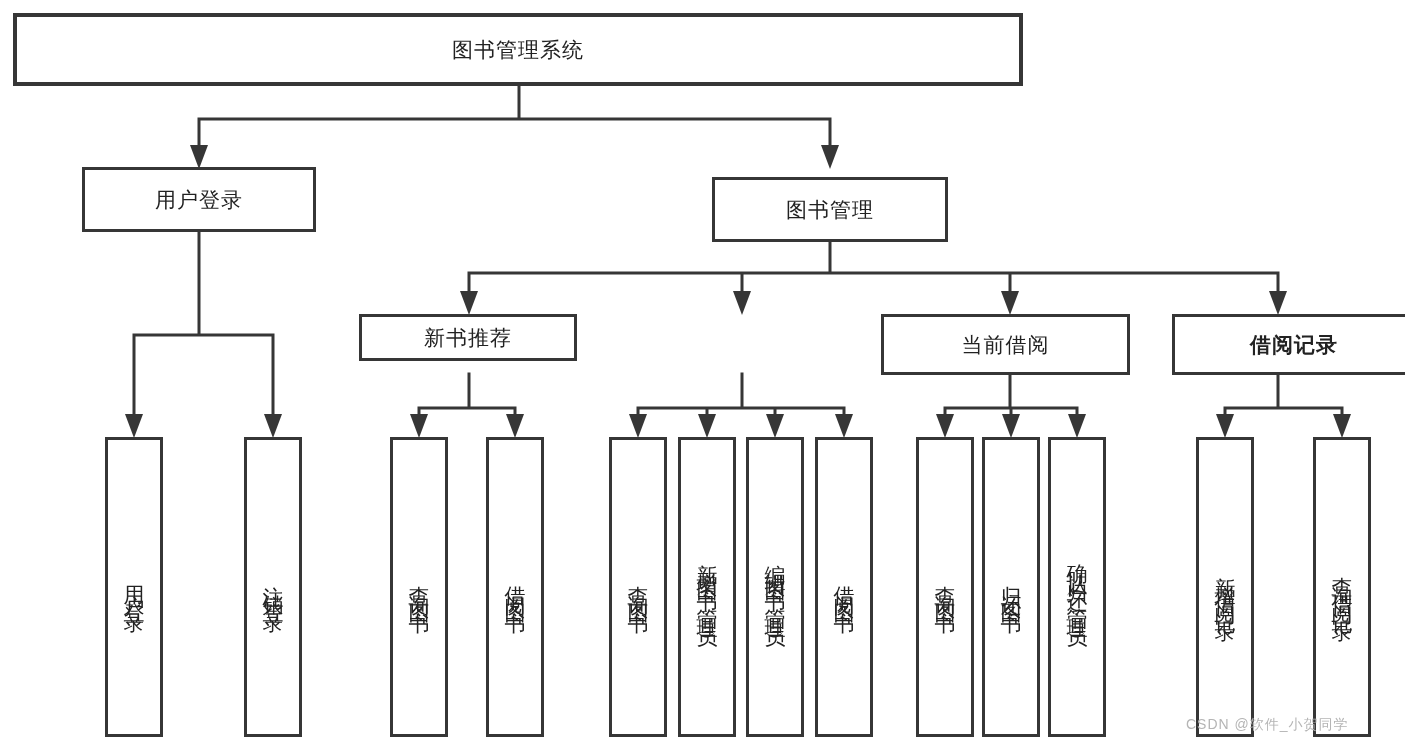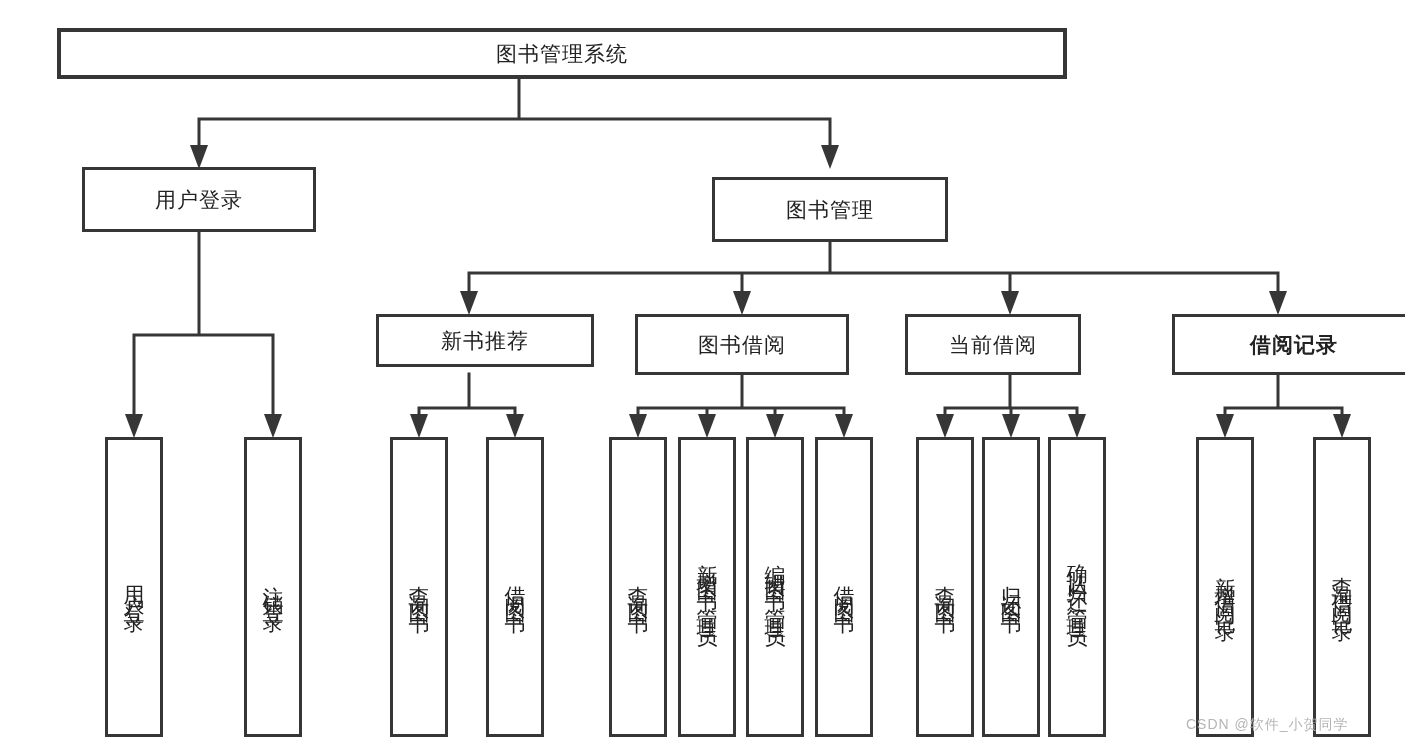--- a/index.html
+++ b/index.html
@@ -90,38 +90,35 @@
       <polygon points="766,414 784,414 775,438"></polygon>
       <polygon points="835,414 853,414 844,438"></polygon>
       <polygon points="936,414 954,414 945,438"></polygon>
       <polygon points="1002,414 1020,414 1011,438"></polygon>
       <polygon points="1068,414 1086,414 1077,438"></polygon>
       <polygon points="1216,414 1234,414 1225,438"></polygon>
       <polygon points="1333,414 1351,414 1342,438"></polygon>
     </g>
   </svg>
 
-  <div class="node root" style="left:13px; top:28px; width:1010px; height:51px;margin-left:44px;">
+  <div class="node root" style="left:13px; top:13px; width:1010px; height:73px;">
     <span class="h-label">图书管理系统</span>
   </div>
 
   <div class="node" style="left:82px; top:167px; width:234px; height:65px;">
     <span class="h-label">用户登录</span>
   </div>
   <div class="node" style="left:712px; top:167px; width:236px; height:65px;margin-top:10px;">
     <span class="h-label">图书管理</span>
   </div>
 
-  <div class="node" style="left:376px; top:314px; width:218px; height:53px;">
+  <div class="node" style="left:359px; top:314px; width:218px; height:47px;">
     <span class="h-label">新书推荐</span>
   </div>
-  <div class="node" style="left:635px; top:314px; width:214px; height:61px;">
-    <span class="h-label">图书借阅</span>
-  </div>
-  <div class="node" style="left:905px; top:314px; width:176px; height:61px;">
+  <div class="node" style="left:881px; top:314px; width:249px; height:61px;">
     <span class="h-label">当前借阅</span>
   </div>
   <div class="node" style="left:1172px; top:314px; width:244px; height:61px;font-weight:bold;">
     <span class="h-label">借阅记录</span>
   </div>
 
   <div class="node leaf" style="left:105px; top:437px; width:58px; height:300px;">
     <span class="v-label">用户登录</span>
   </div>
   <div class="node leaf" style="left:244px; top:437px; width:58px; height:300px;">

